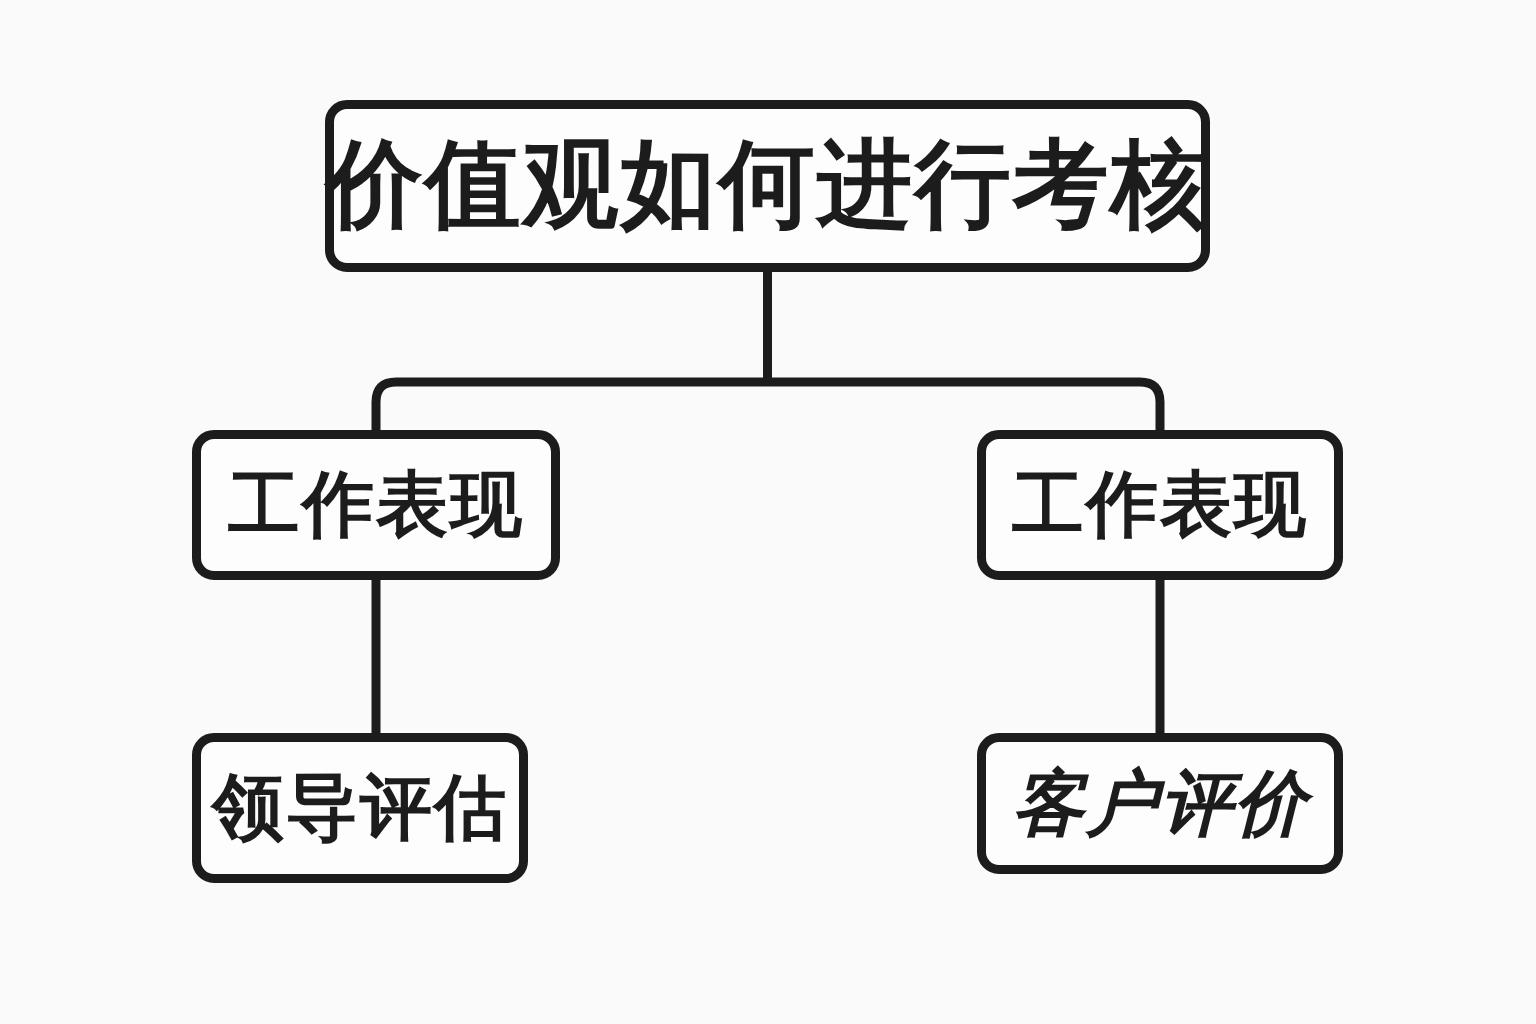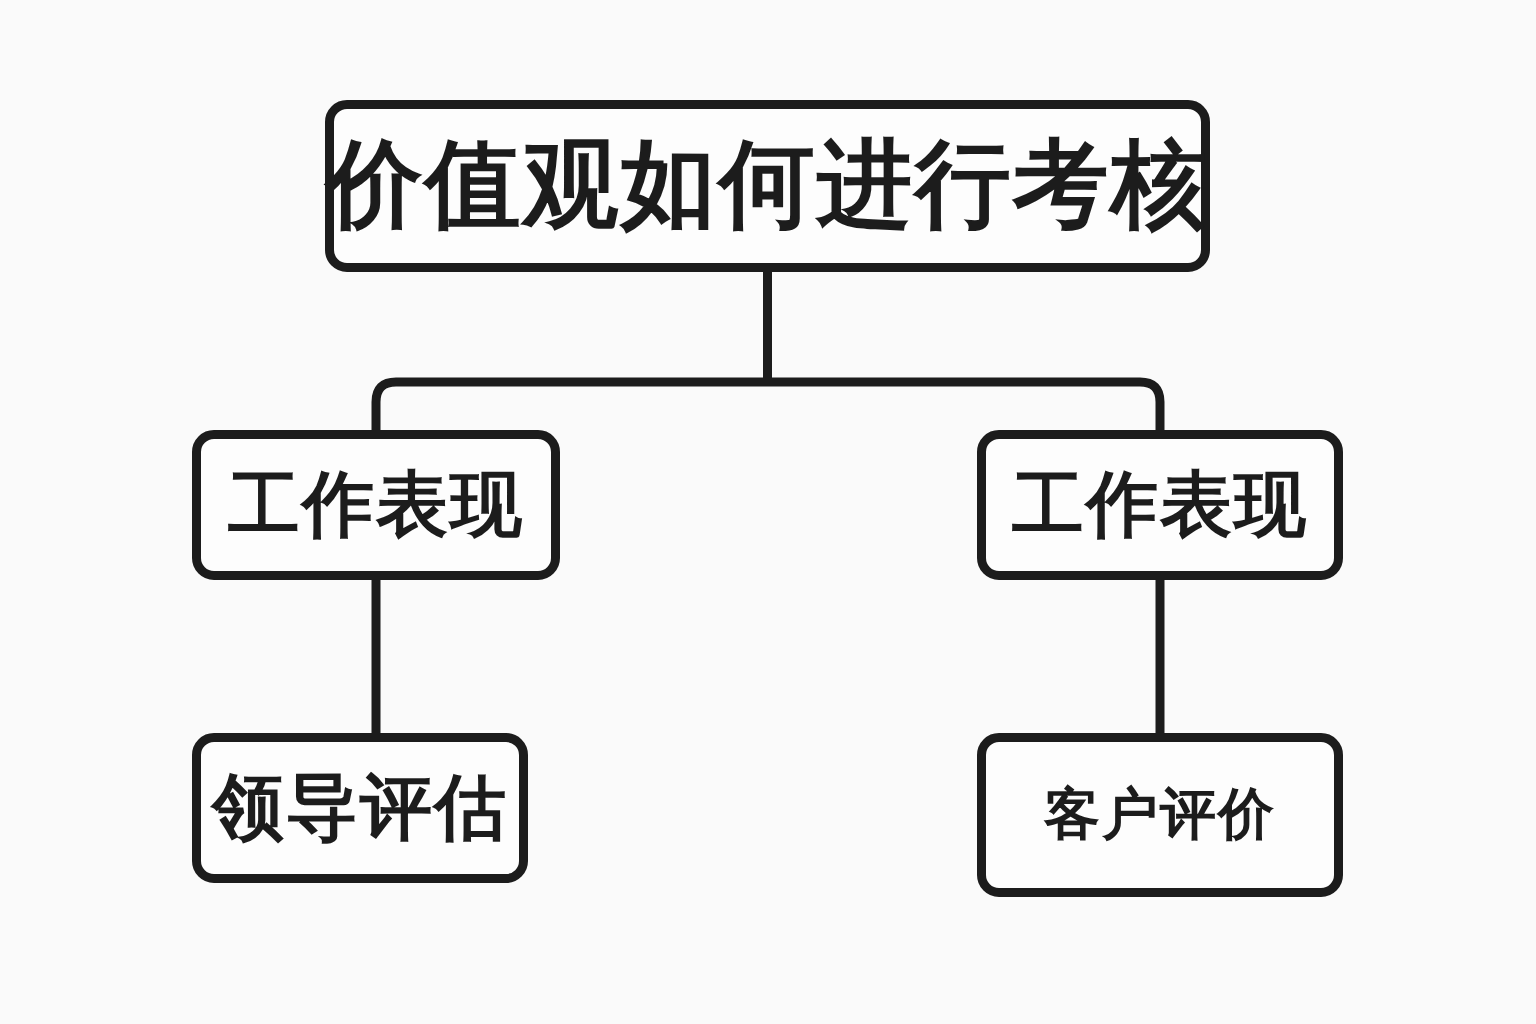--- a/index.html
+++ b/index.html
@@ -61,22 +61,23 @@
     left: 192px;
     top: 733px;
     width: 336px;
     height: 150px;
     font-size: 72px;
   }
   .node-bot-right {
     left: 977px;
     top: 733px;
     width: 366px;
-    height: 164px;
-    font-size: 56px;
+    height: 141px;
+    font-size: 72px;
+    font-style: italic;
   }
 </style>
 </head>
 <body>
 
 <div class="canvas">
 
   <svg class="connector-layer" viewBox="0 0 1536 1024" xmlns="http://www.w3.org/2000/svg">
 
     <path d="M767.5 270 L767.5 382" fill="none" stroke="#1c1c1c" stroke-width="9"></path>

